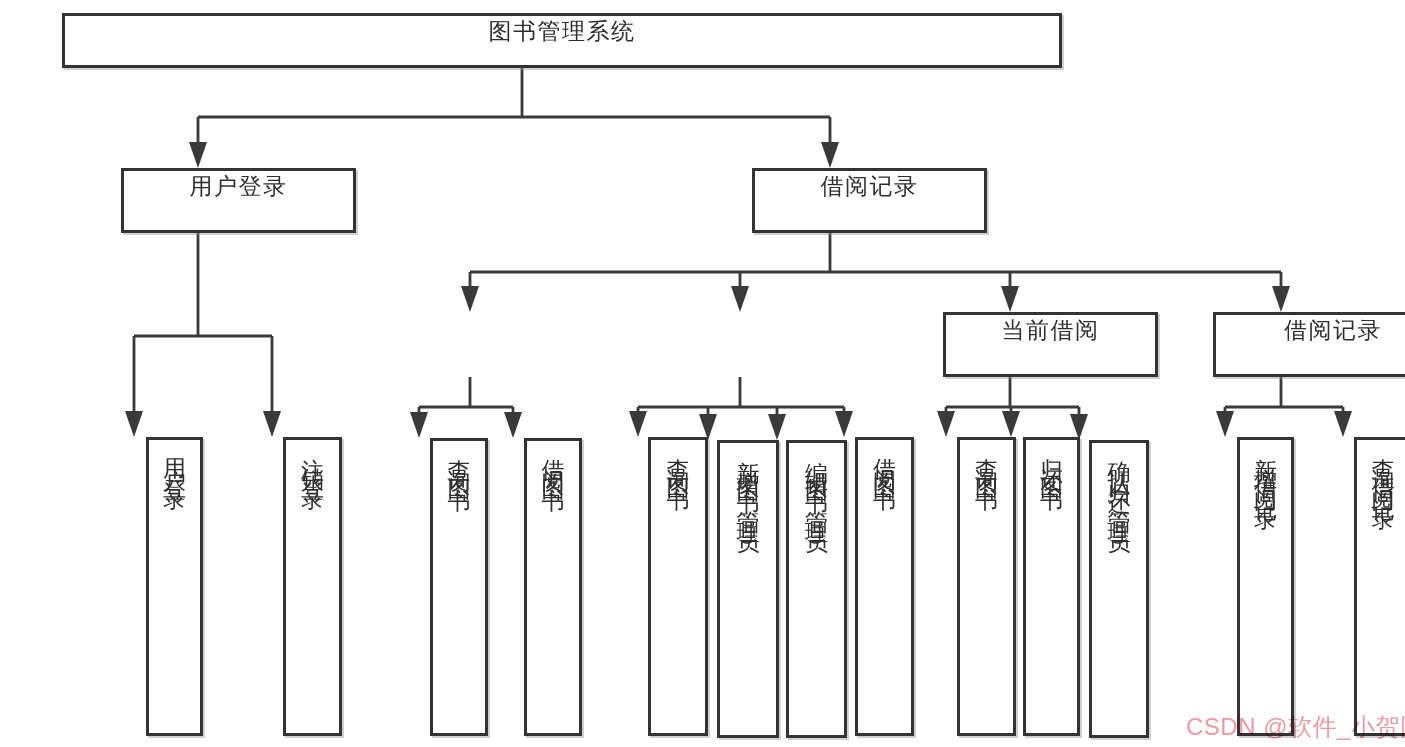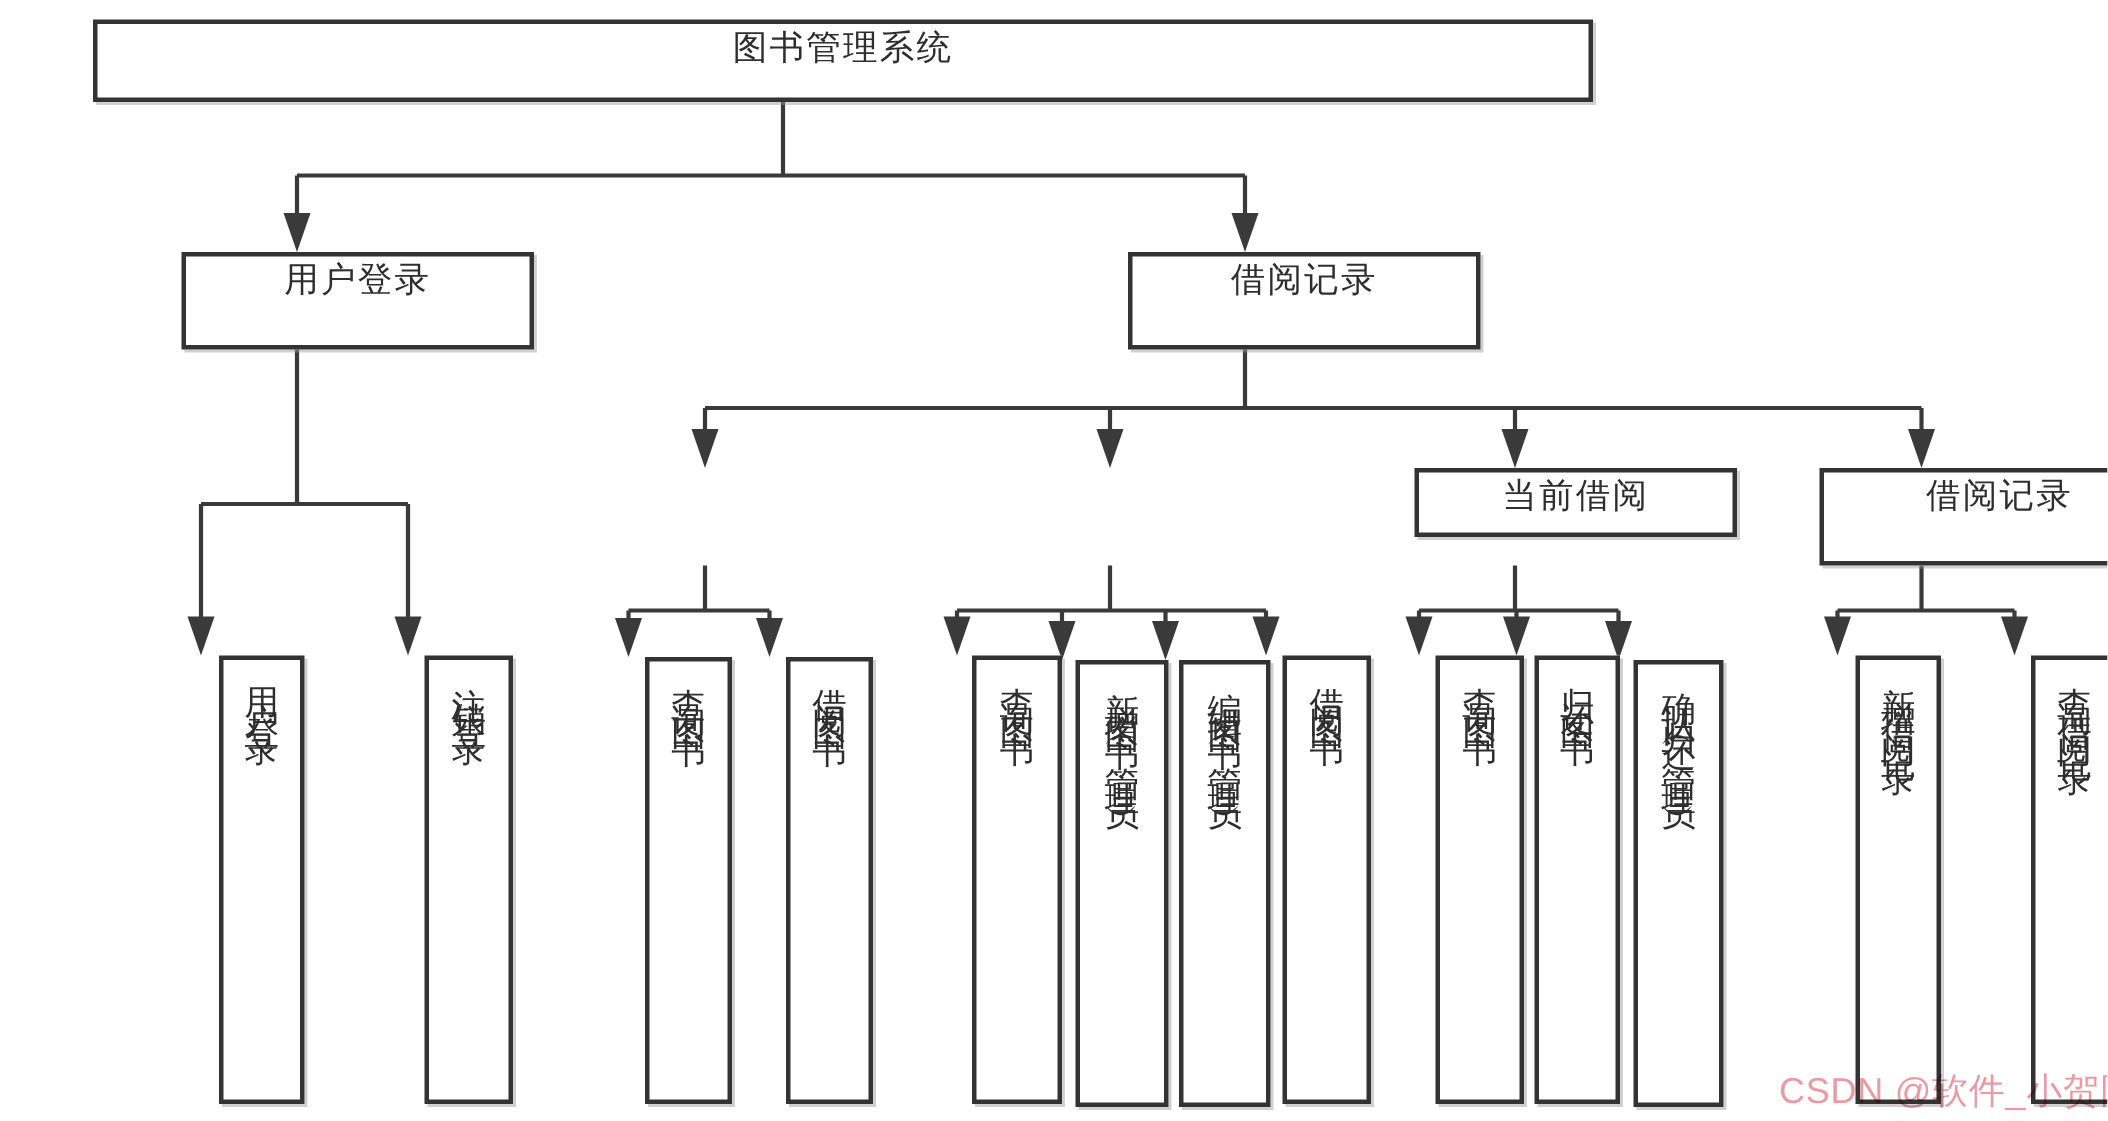--- a/index.html
+++ b/index.html
@@ -94,21 +94,21 @@
     <span class="hlabel">图书管理系统</span>
   </div>
 
   <div class="box" style="left:81px;top:168px;width:235px;height:65px">
     <span class="hlabel">用户登录</span>
   </div>
   <div class="box" style="left:712px;top:168px;width:235px;height:65px">
     <span class="hlabel">借阅记录</span>
   </div>
 
-  <div class="box" style="left:903px;top:312px;width:215px;height:46px">
+  <div class="box" style="left:903px;top:312px;width:215px;height:65px">
     <span class="hlabel">当前借阅</span>
   </div>
   <div class="box" style="left:1173px;top:312px;width:240px;height:65px">
     <span class="hlabel">借阅记录</span>
   </div>
 
   <div class="box" style="left:106px;top:437px;width:57px;height:299px">
     <span class="vtext">用户登录</span>
   </div>
   <div class="box" style="left:243px;top:437px;width:59px;height:299px">

